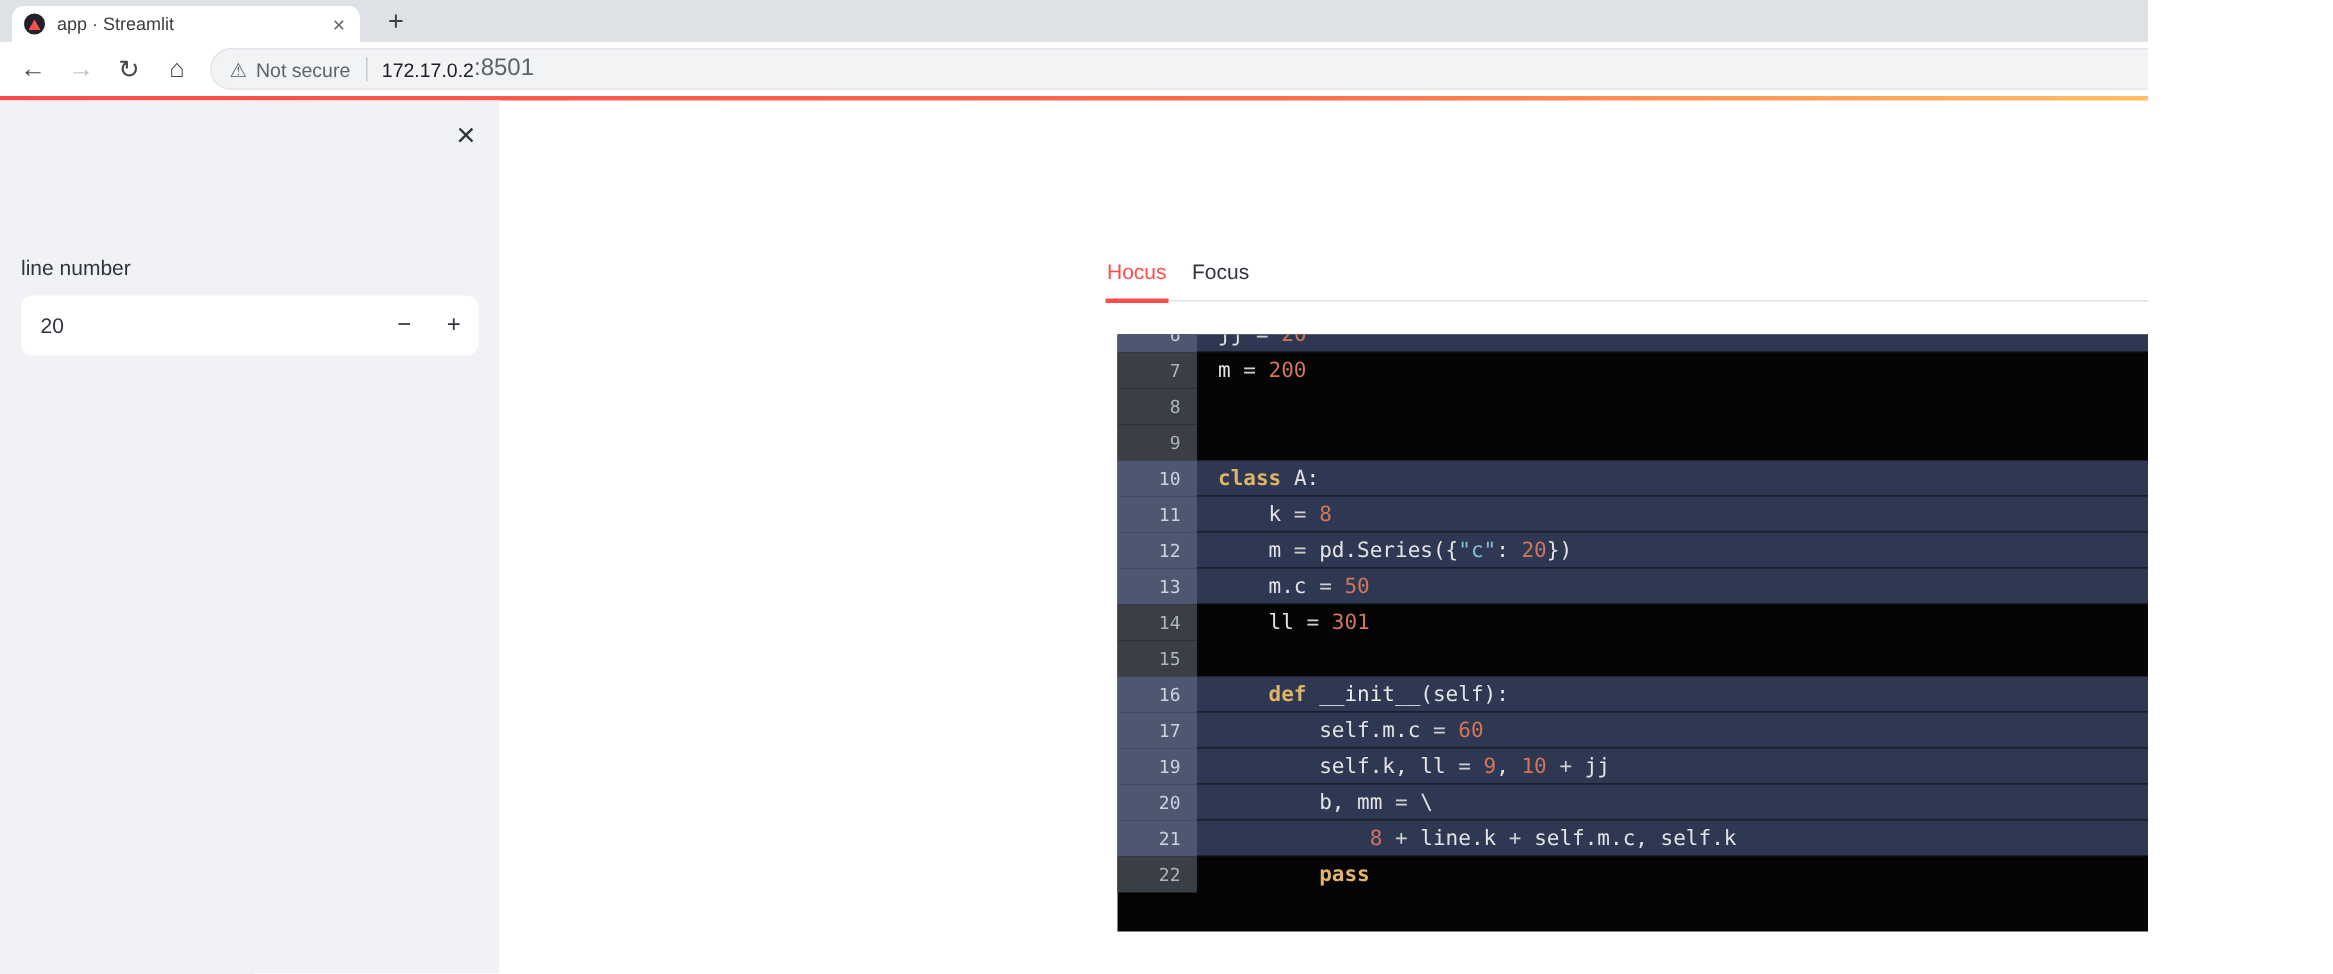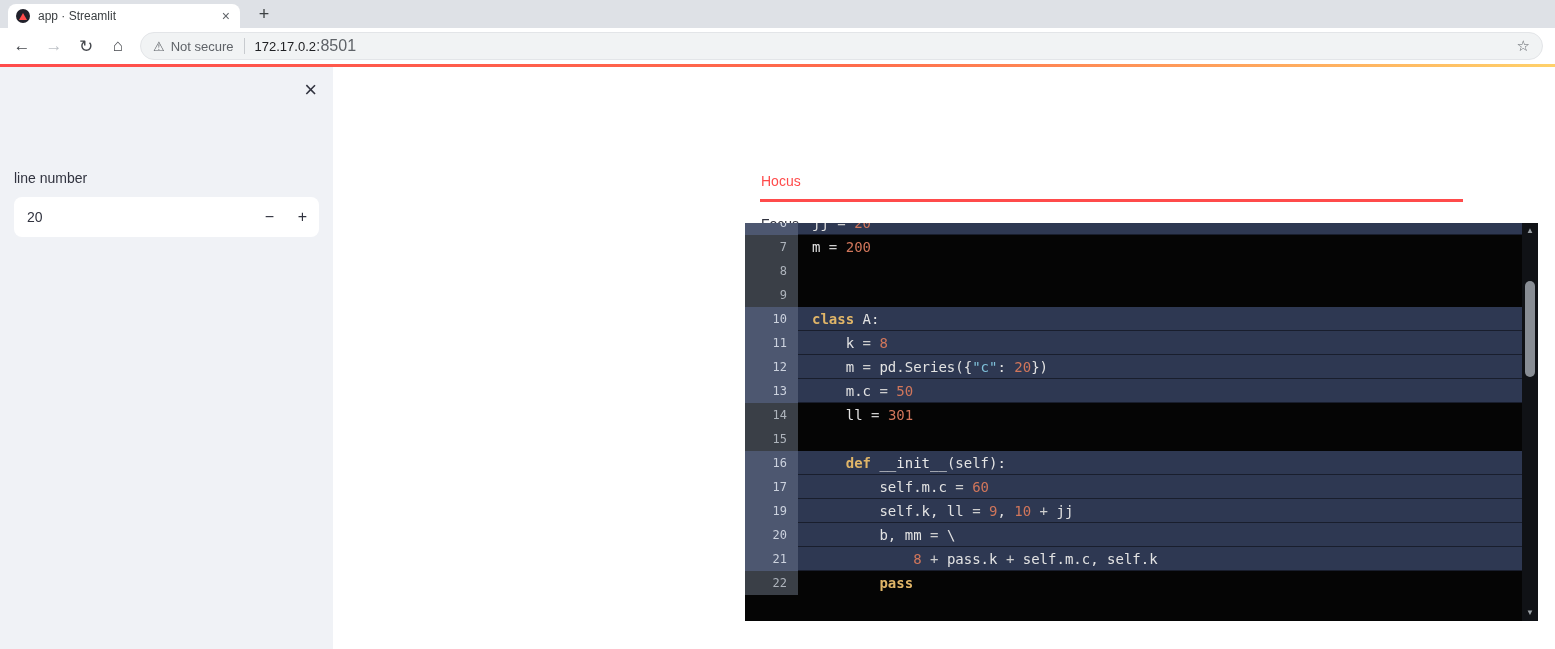--- a/index.html
+++ b/index.html
@@ -1,17 +1,17 @@
 <!DOCTYPE html>
 <html><head>
 <meta charset="utf-8">
 <style>
   * { margin:0; padding:0; box-sizing:border-box; }
   html,body { width:1555px; height:649px; background:#fff; font-family:"Liberation Sans", sans-serif; }
-  .page { position:relative; width:1555px; height:649px; overflow:hidden; background:#fff; }
+  .page { position:relative; width:1432px; height:649px; overflow:hidden; background:#fff; }
 
   
   .tabstrip { position:absolute; left:0; top:0; width:1555px; height:28px; background:#dee1e6; }
   .chrome-tab { position:absolute; left:8px; top:4px; width:232px; height:24px; background:#fff;
                 border-radius:8px 8px 0 0; display:flex; align-items:center; padding:0 8px; gap:8px; }
   .favicon { width:14px; height:14px; border-radius:50%; background:#21212b; position:relative; flex:0 0 14px; }
   .favicon::after { content:""; position:absolute; left:3px; top:4px; width:8px; height:7px;
                     background:#ff4b4b; clip-path:polygon(0 100%,50% 0,100% 100%); }
   .tab-title { font-size:12px; color:#3c4043; flex:1; white-space:nowrap; overflow:hidden; text-overflow:ellipsis; }
   .tab-close { font-size:14px; color:#5f6368; cursor:pointer; padding:0 2px; }
@@ -40,22 +40,22 @@
   .sidebar { position:absolute; left:0; top:67px; width:333px; height:582px; background:#f0f2f6; }
   .sb-close { position:absolute; right:16px; top:12px; font-size:22px; line-height:22px; color:#31333f; cursor:pointer; }
   .widget-label { position:absolute; left:14px; top:103px; font-size:14px; color:#31333f; }
   .number-input { position:absolute; left:14px; top:130px; width:305px; height:40px; background:#fff;
                   border-radius:8px; display:flex; align-items:center; overflow:hidden; }
   .ni-value { flex:1; padding-left:13px; font-size:14px; color:#31333f; }
   .ni-btn { width:33px; height:100%; border:none; background:transparent; font-size:16px; color:#31333f;
             cursor:pointer; font-family:"Liberation Sans", sans-serif; }
 
   
-  .tab-list { position:absolute; left:760px; top:172px; width:703px; display:flex; gap:15px;
-              border-bottom:1px solid rgba(49,51,63,0.14);flex-direction:column; }
+  .tab-list { position:absolute; left:737px; top:172px; width:703px; display:flex; gap:15px;
+              border-bottom:1px solid rgba(49,51,63,0.14); }
   .tab { font-size:14px; line-height:18px; padding:0 1px 9px 1px; color:#31333f; cursor:pointer; }
   .tab.active { color:#ff4b4b; border-bottom:3px solid #ff4b4b; margin-bottom:-2px; }
 
   
   .code-viewer { position:absolute; left:745px; top:223px; width:793px; height:398px; display:flex; }
   .code-area { flex:1; overflow:hidden; background:#050505; }
   .code-scroll { margin-top:-12px; }
   .code-row { display:flex; height:24px; line-height:24px; background:#050505; }
   .code-row.hl { background:#2e3852; box-shadow:inset 0 -1px 0 rgba(0,0,0,0.45); }
   .gutter { flex:0 0 53px; width:53px; padding-right:11px; text-align:right;
@@ -172,21 +172,21 @@
           <div class="code-row hl">
             <div class="gutter">19</div>
             <div class="code-text"><span class="tk-p">        self.k, ll </span><span class="tk-o">= </span><span class="tk-n">9</span><span class="tk-p">, </span><span class="tk-n">10</span><span class="tk-o"> + </span><span class="tk-p">jj</span></div>
           </div>
           <div class="code-row hl">
             <div class="gutter">20</div>
             <div class="code-text"><span class="tk-p">        b, mm </span><span class="tk-o">= </span><span class="tk-p">\</span></div>
           </div>
           <div class="code-row hl">
             <div class="gutter">21</div>
-            <div class="code-text"><span class="tk-p">            </span><span class="tk-n">8</span><span class="tk-o"> + </span><span class="tk-p">pass.k </span><span class="tk-o">+ </span><span class="tk-p">self.m.c, self.k</span></div>
+            <div class="code-text"><span class="tk-p">            </span><span class="tk-n">8</span><span class="tk-o"> + </span><span class="tk-p">line.k </span><span class="tk-o">+ </span><span class="tk-p">self.m.c, self.k</span></div>
           </div>
           <div class="code-row">
             <div class="gutter">22</div>
             <div class="code-text"><span class="tk-p">        </span><span class="tk-k">pass</span></div>
           </div>
         </div>
     </div>
     <div class="vscrollbar">
       <span class="sb-arrow">▲</span>
       <span class="sb-thumb"></span>

